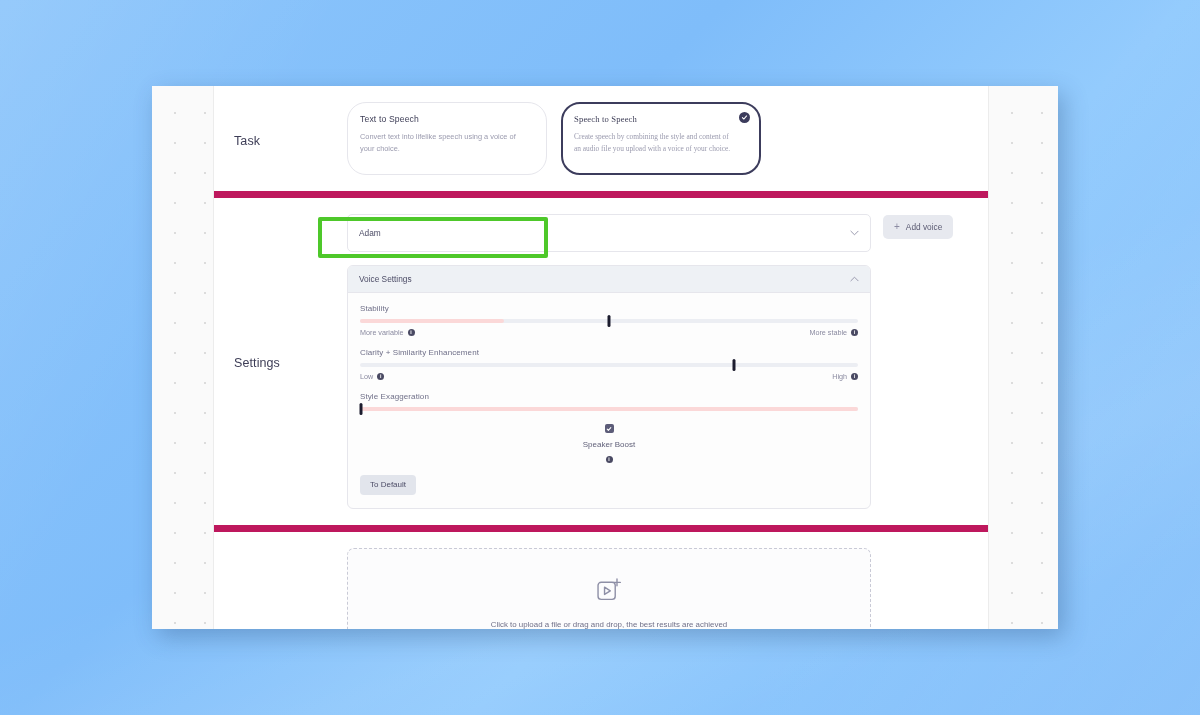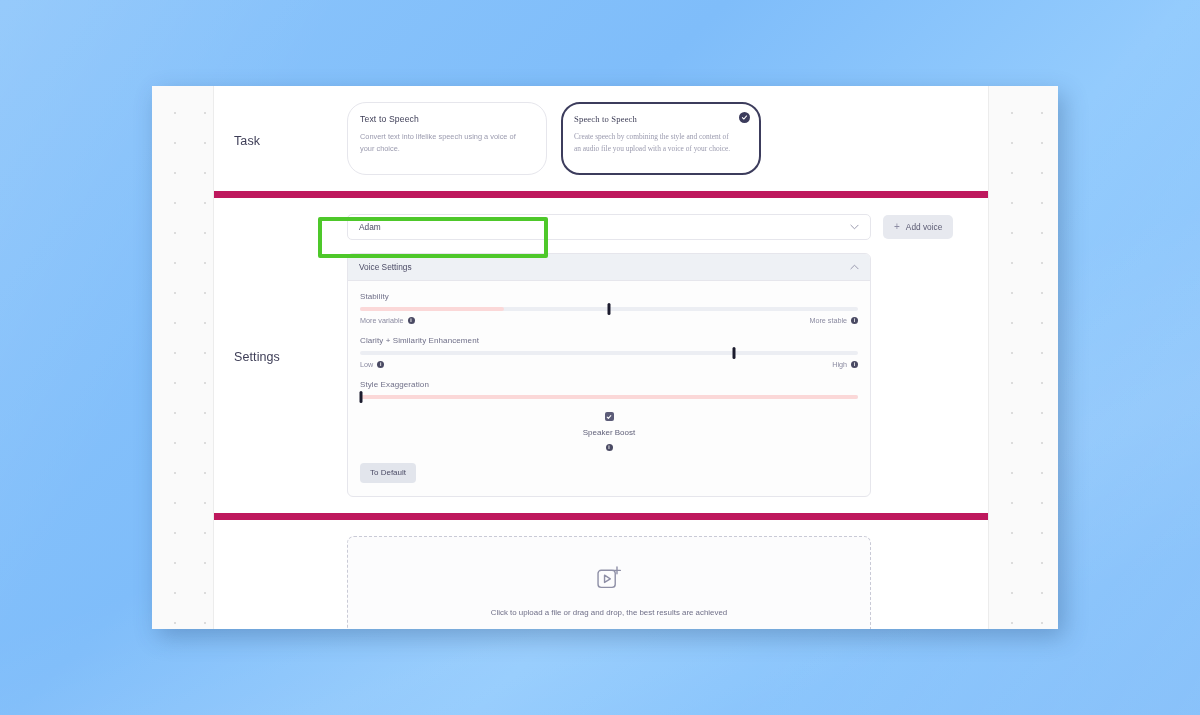--- a/index.html
+++ b/index.html
@@ -119,21 +119,21 @@
     align-items: center;
     justify-content: center;
   }
   .check-badge svg { display: block; }
 
   
   .settings-row { display: flex; align-items: flex-start; gap: 12px; }
   .settings-col { width: 524px; flex: 0 0 524px; }
 
   .select-box {
-    height: 26px;
+    height: 38px;
     border: 1px solid #e6e6ec;
     border-radius: 5px;
     background: #fff;
     display: flex;
     align-items: center;
     padding: 0 11px;
     font-size: 8.3px;
     color: #4c4c66;
   }
   .select-box .val { flex: 1 1 auto; }

